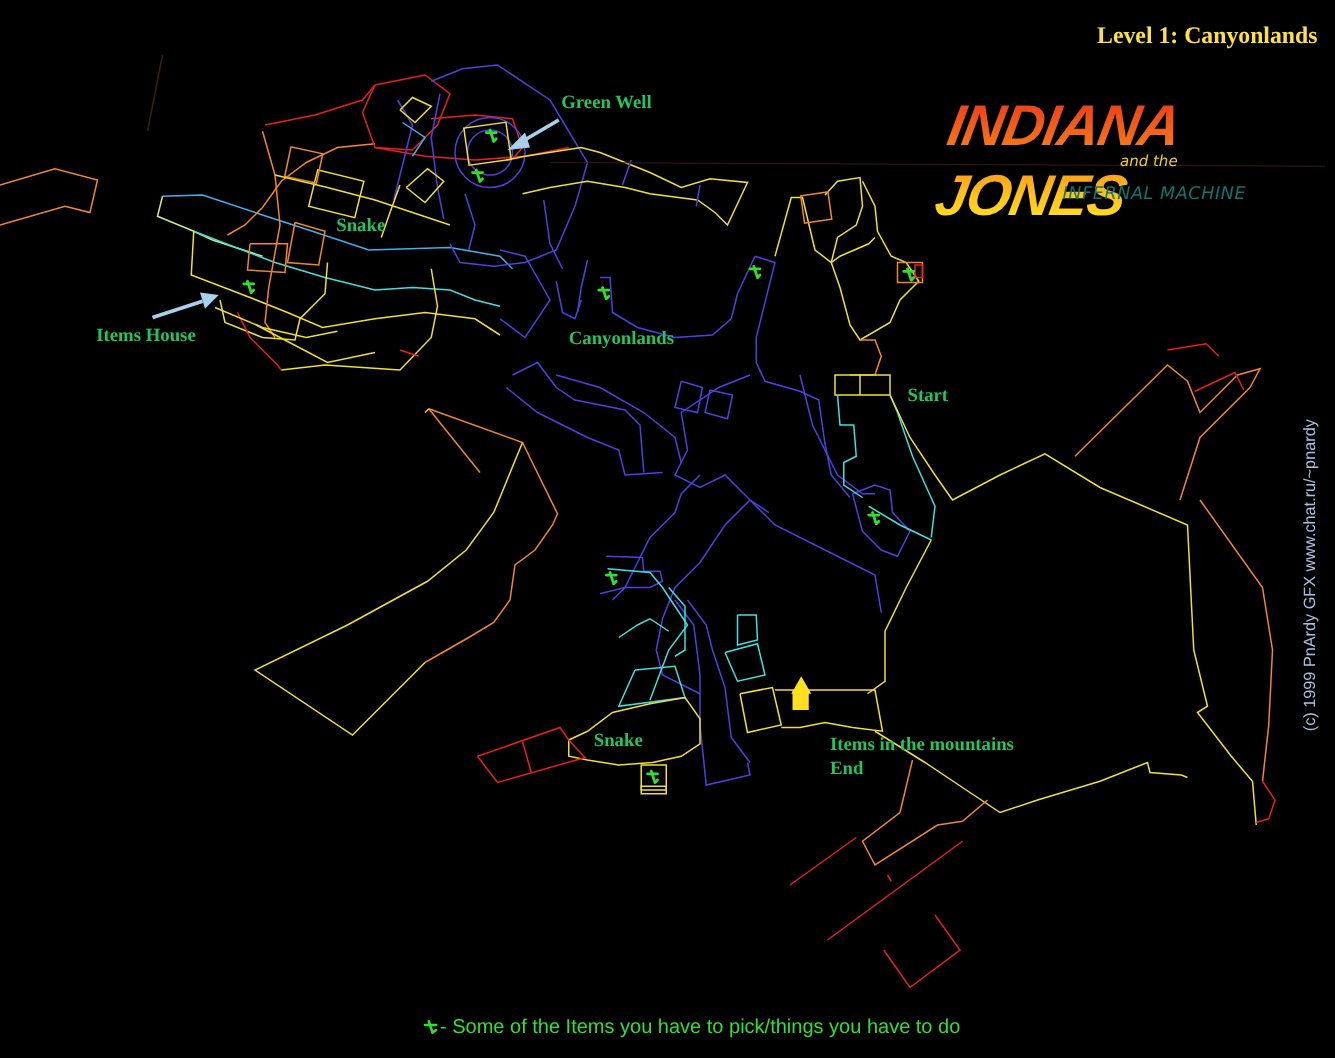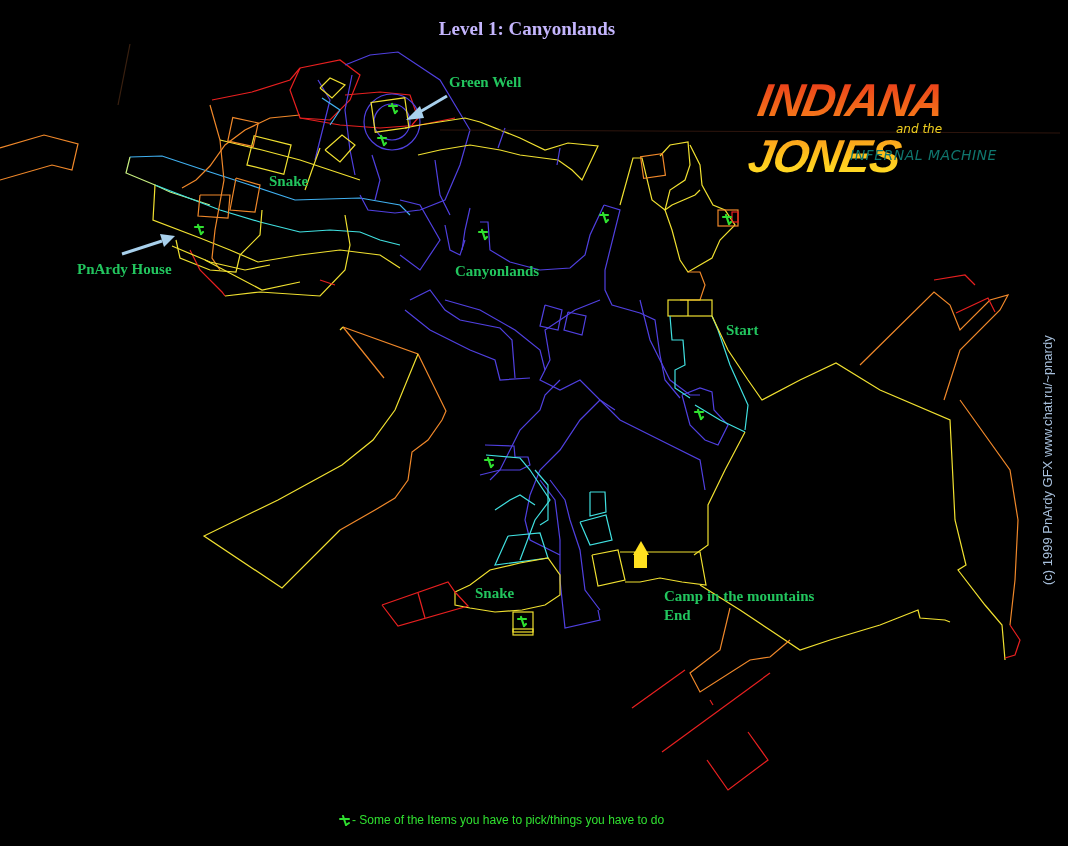--- a/index.html
+++ b/index.html
@@ -1,34 +1,34 @@
 <!DOCTYPE html>
 <html><head>
 <meta charset="utf-8">
 <style>
   html, body { margin:0; padding:0; background:#000; }
   body { width:1068px; height:846px; position:relative; overflow:hidden; }
   #map { position:absolute; left:0; top:0; width:1068px; height:846px; }
-  .title { position:absolute; left:0; top:18px; width:1054px; text-align:center;
-    font-family:"Liberation Serif","DejaVu Serif",serif; font-weight:bold; font-size:19px; color:#c4b5fd; }
+  .title { position:absolute; left:0; top:18px; width:1054px; text-align:right;
+    font-family:"Liberation Serif","DejaVu Serif",serif; font-weight:bold; font-size:19px; color:#fde047; }
   .label { position:absolute; font-family:"Liberation Serif","DejaVu Serif",serif; font-weight:bold;
     font-size:15px; color:#22c55e; white-space:nowrap; line-height:18px; }
   .logo { position:absolute; left:748px; top:72px; width:310px; height:90px; }
   .logo-main { position:absolute; left:6px; top:0; font-family:"Liberation Sans","DejaVu Sans",sans-serif;
     font-weight:bold; font-style:italic; font-size:46px; letter-spacing:-1px; line-height:56px;
     background:linear-gradient(180deg,#e8301a 0%,#f5761a 40%,#ffc21c 75%,#ffe82a 100%);
     -webkit-background-clip:text; background-clip:text; color:transparent; transform:skewX(-10deg); }
   .logo-and { position:absolute; left:148px; top:50px; font-family:"DejaVu Sans",sans-serif; font-style:italic;
     font-size:12px; color:#f0d020; }
   .logo-sub { position:absolute; left:102px; top:75px; font-family:"DejaVu Sans",sans-serif; font-style:italic;
     font-size:14px; letter-spacing:0.5px; color:#0f766e; }
   .credit { position:absolute; left:1040px; top:585px; transform-origin:0 0; transform:rotate(-90deg);
     font-family:"Liberation Sans","DejaVu Sans",sans-serif; font-size:13px; color:#a8c0dc; white-space:nowrap; }
   .legend { position:absolute; left:338px; top:813px; font-family:"Liberation Sans","DejaVu Sans",sans-serif;
-    font-size:12px; color:#30e030; white-space:nowrap; }
+    font-size:16px; color:#30e030; white-space:nowrap; }
   .legend svg { vertical-align:middle; }
 </style>
 </head>
 <body>
 
 <svg id="map" viewBox="0 0 1068 846" xmlns="http://www.w3.org/2000/svg" fill="none" stroke-width="1.2">
 
   <g stroke="#f0882a">
     <polyline points="0,148 44,135 78,144 72,170 52,165 0,180"></polyline>
   </g>
@@ -225,25 +225,25 @@
 <div class="title">Level 1: Canyonlands</div>
 
 <div class="logo">
   <div class="logo-main">INDIANA JONES</div>
   <div class="logo-and">and the</div>
   <div class="logo-sub">INFERNAL MACHINE</div>
 </div>
 
 <div class="label" style="left:449px;top:73px;">Green Well</div>
 <div class="label" style="left:269px;top:172px;">Snake</div>
-<div class="label" style="left:77px;top:260px;">PnArdy House</div>
+<div class="label" style="left:77px;top:260px;">Items House</div>
 <div class="label" style="left:455px;top:262px;">Canyonlands</div>
-<div class="label" style="left:726px;top:321px;">Start</div>
+<div class="label" style="left:726px;top:308px;">Start</div>
 <div class="label" style="left:475px;top:584px;">Snake</div>
-<div class="label" style="left:664px;top:587px;">Camp in the mountains</div>
+<div class="label" style="left:664px;top:587px;">Items in the mountains</div>
 <div class="label" style="left:664px;top:606px;">End</div>
 
 <div class="credit">(c) 1999 PnArdy GFX    www.chat.ru/~pnardy</div>
 
 <div class="legend">
   <svg width="14" height="12" stroke="#30e030" stroke-width="2" stroke-linecap="round">
     <line x1="2" y1="4" x2="11" y2="4"></line>
       <line x1="5" y1="1" x2="8" y2="10"></line>
       <line x1="8" y1="10" x2="11" y2="8"></line>
   </svg><span>- Some of the Items you have to pick/things you have to do</span>

